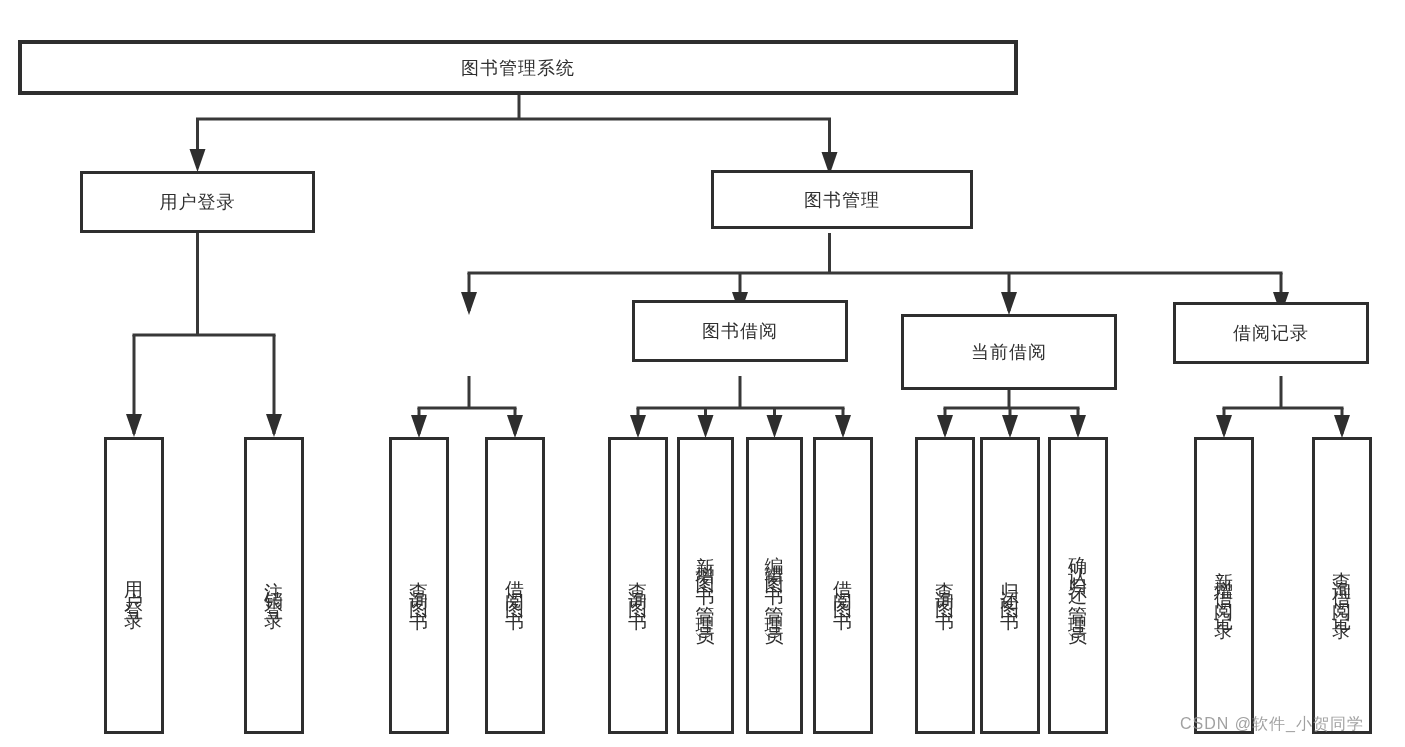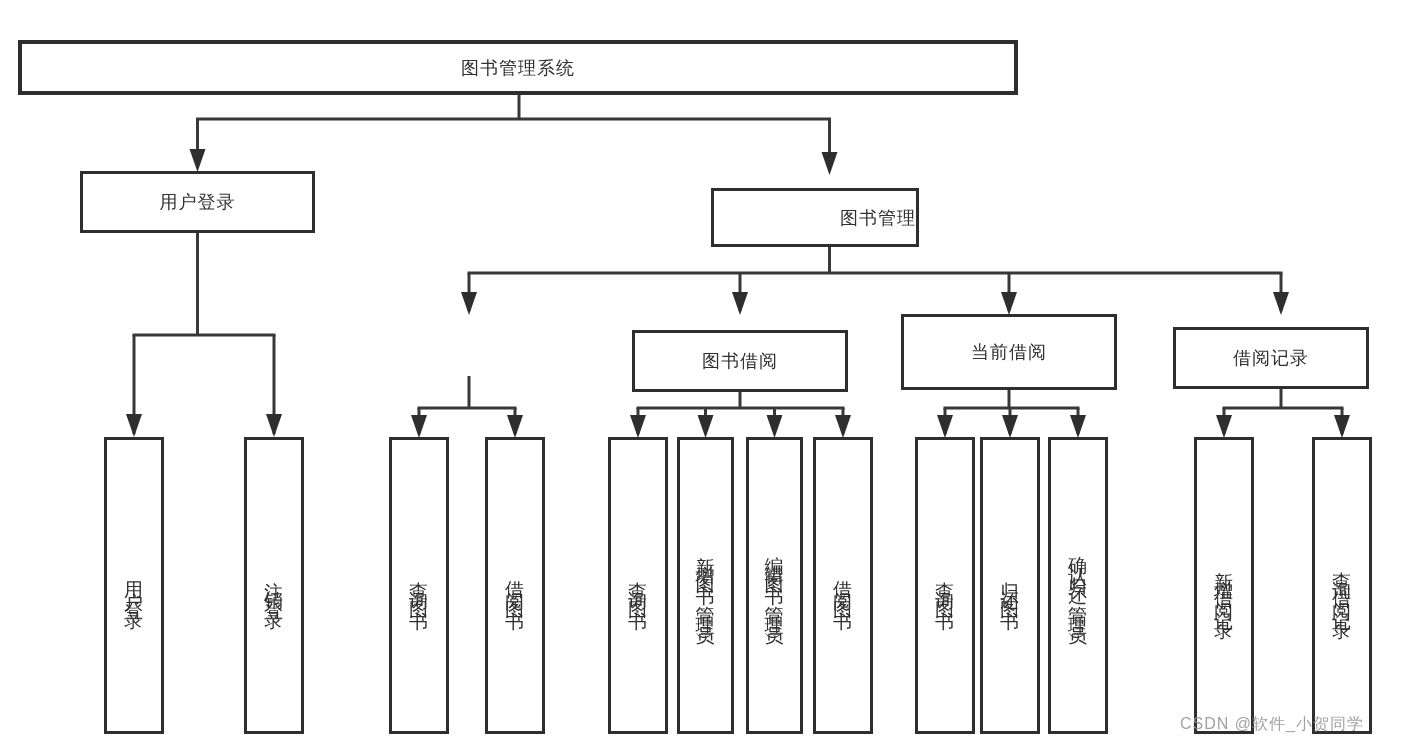--- a/index.html
+++ b/index.html
@@ -111,31 +111,31 @@
     </g>
   </svg>
 
   <div class="node h-node root-node" style="left:18px; top:13px; width:1000px; height:55px;margin-top:27px;">
     <span class="lbl">图书管理系统</span>
   </div>
 
   <div class="node h-node" style="left:80px; top:171px; width:235px; height:62px;">
     <span class="lbl">用户登录</span>
   </div>
-  <div class="node h-node" style="left:711px; top:188px; width:208px; height:59px;justify-content:flex-end;">
+  <div class="node h-node" style="left:711px; top:170px; width:262px; height:59px;">
     <span class="lbl">图书管理</span>
   </div>
 
-  <div class="node h-node" style="left:632px; top:330px; width:216px; height:62px;">
+  <div class="node h-node" style="left:632px; top:300px; width:216px; height:62px;">
     <span class="lbl">图书借阅</span>
   </div>
   <div class="node h-node" style="left:901px; top:314px; width:216px; height:76px;">
     <span class="lbl">当前借阅</span>
   </div>
-  <div class="node h-node" style="left:1173px; top:327px; width:196px; height:62px;">
+  <div class="node h-node" style="left:1173px; top:302px; width:196px; height:62px;">
     <span class="lbl">借阅记录</span>
   </div>
 
   <div class="node v-node" style="left:104px; top:437px; width:60px; height:297px;">
     <span class="lbl">用户登录</span>
   </div>
   <div class="node v-node" style="left:244px; top:437px; width:60px; height:297px;">
     <span class="lbl">注销登录</span>
   </div>
 

